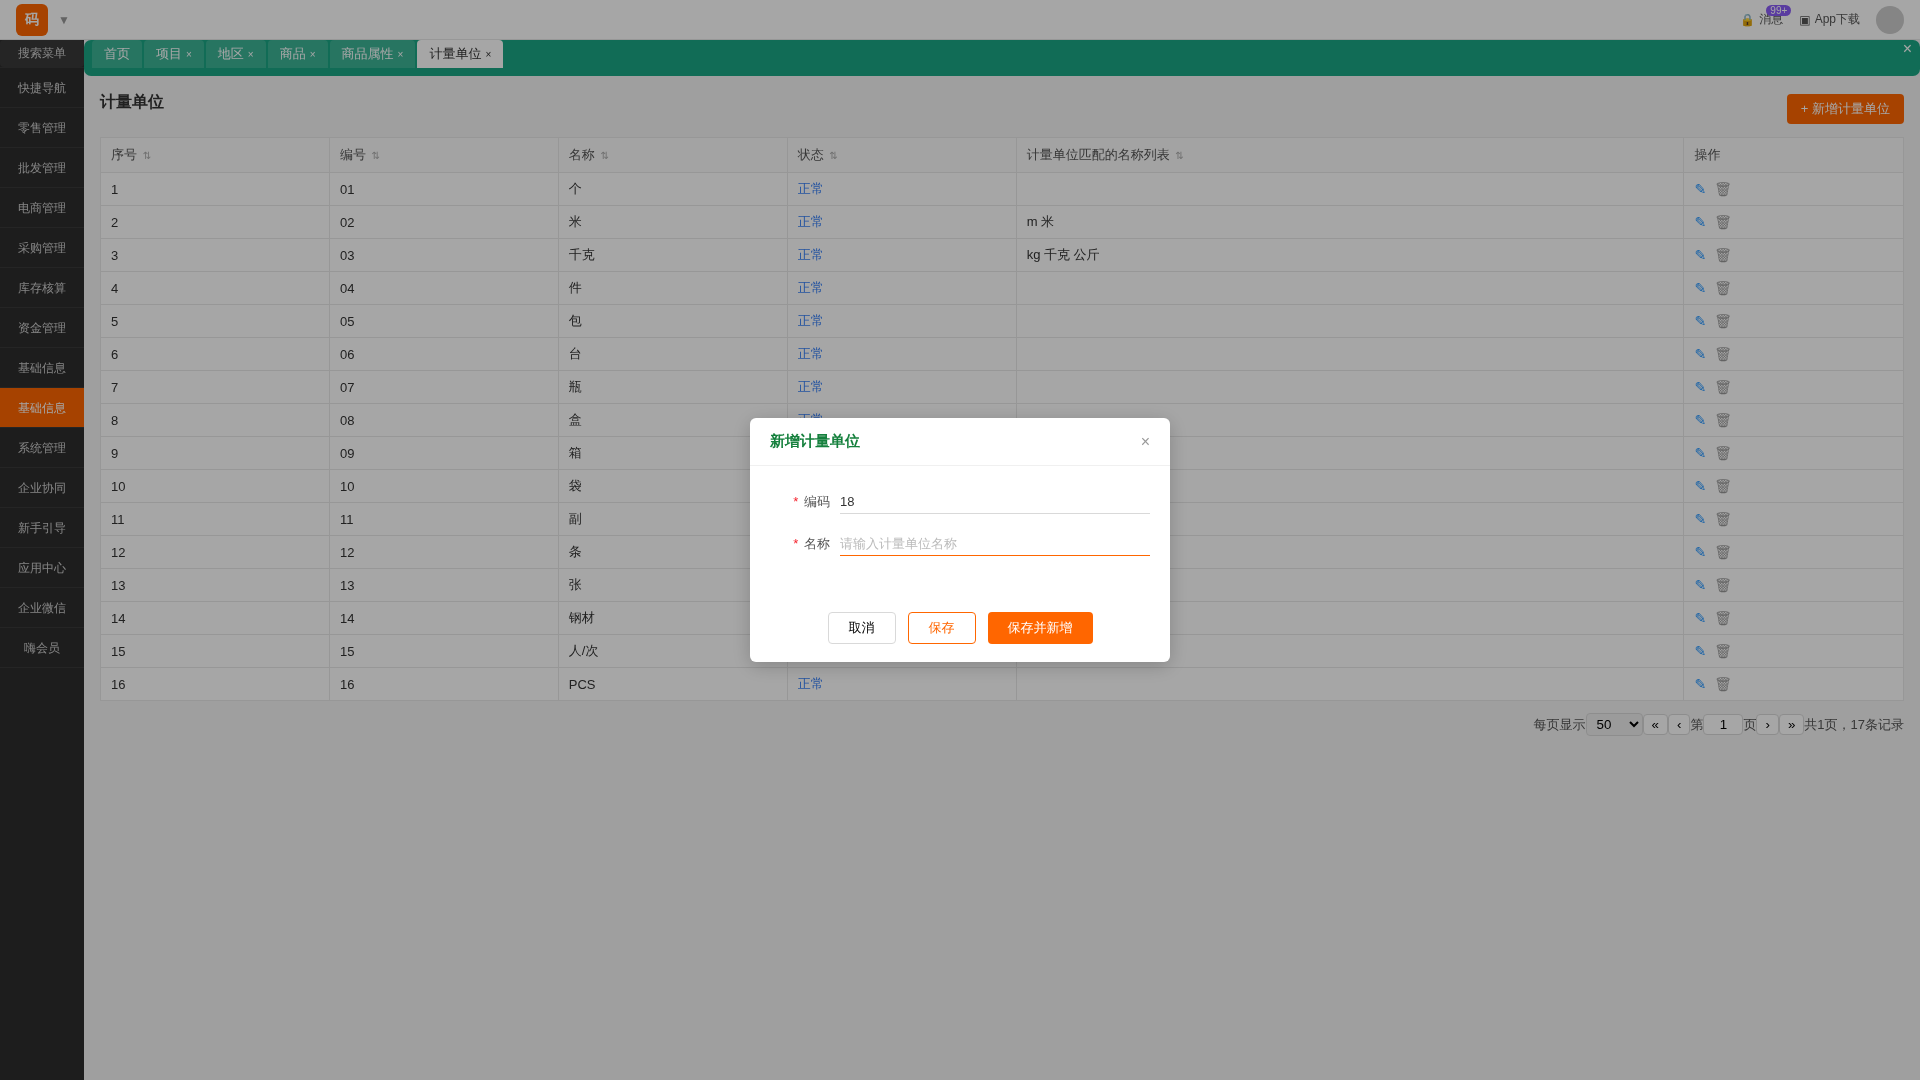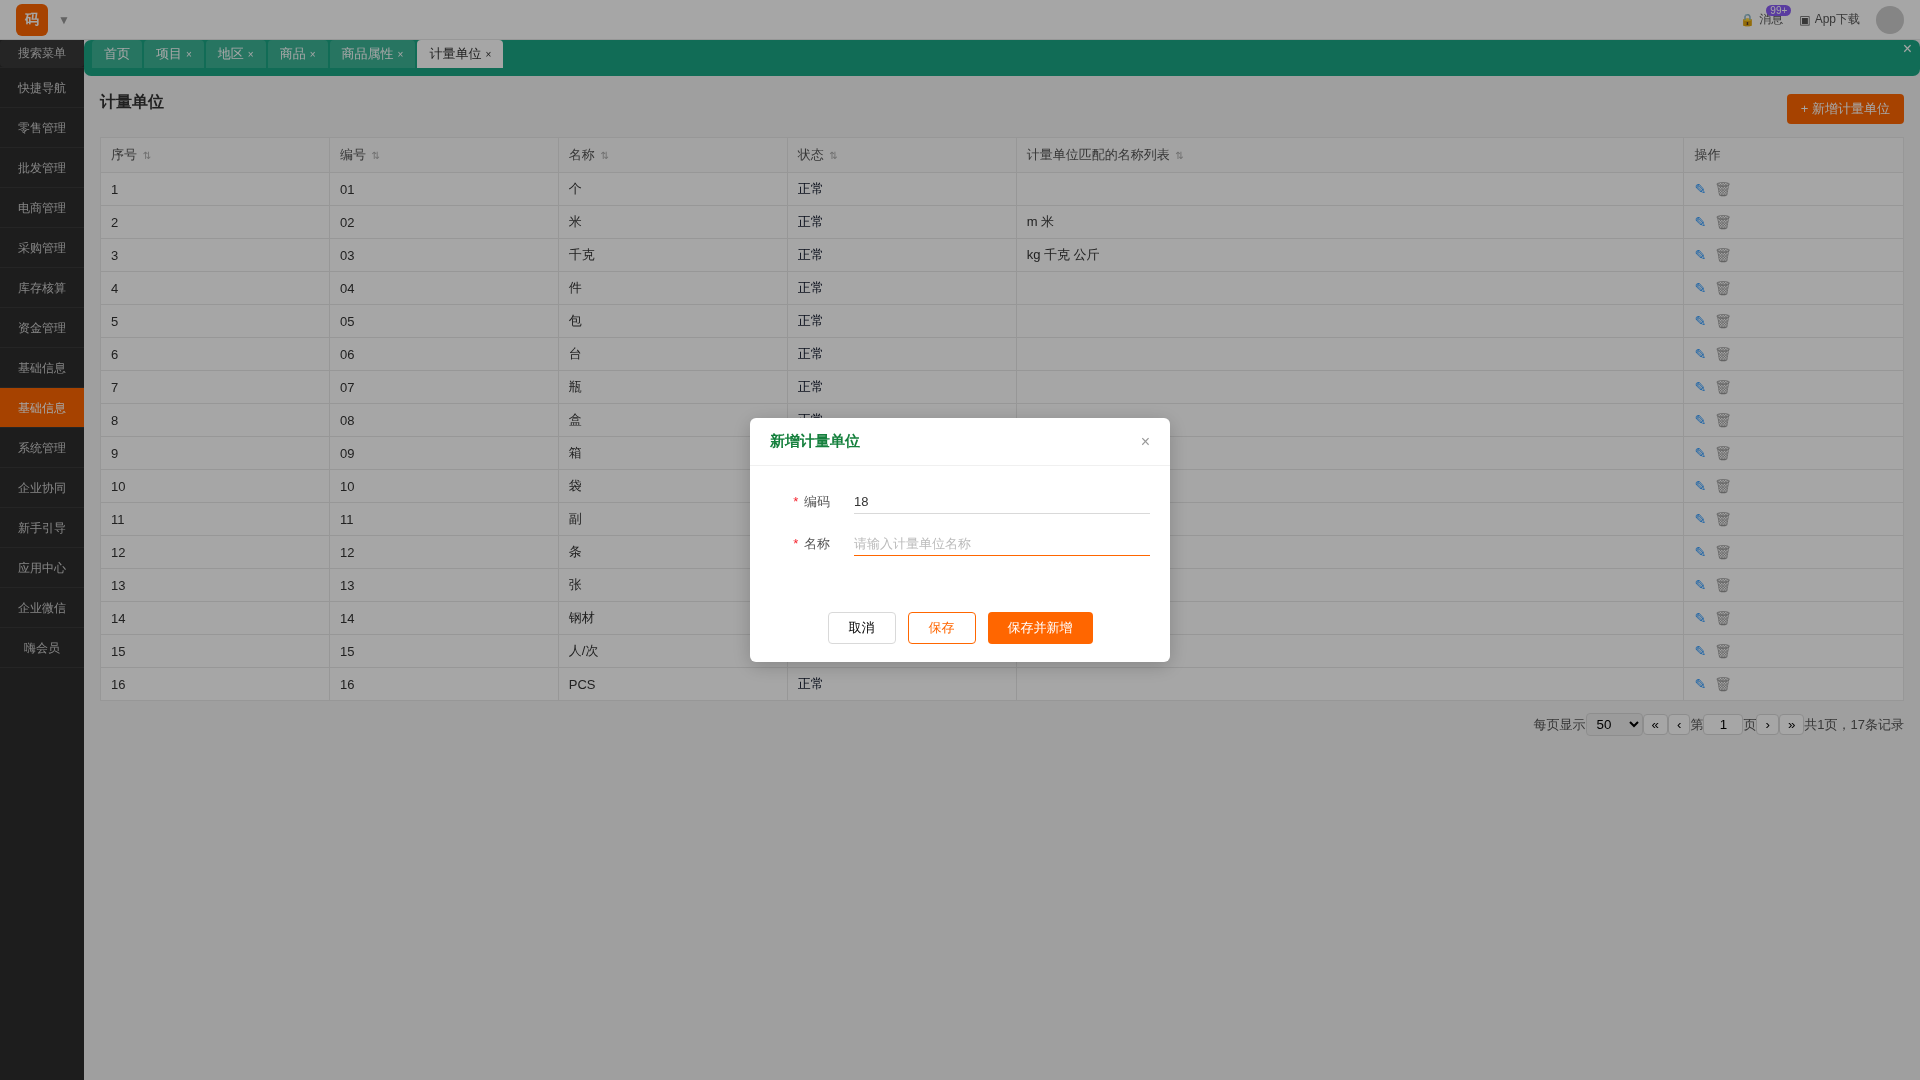--- a/index.html
+++ b/index.html
@@ -39,40 +39,40 @@
     
     .page-content { flex: 1; background: #f5f5f5; padding: 16px; overflow: auto; }
     .page-title { font-size: 16px; font-weight: bold; color: #333; margin-bottom: 12px; }
     .page-header { display: flex; align-items: center; justify-content: space-between; margin-bottom: 12px; }
     .add-btn { background: #f60; color: #fff; border: none; padding: 6px 14px; border-radius: 4px; cursor: pointer; font-size: 13px; }
 
     
     .data-table { width: 100%; border-collapse: collapse; background: #fff; }
     .data-table th { background: #fafafa; border: 1px solid #e8e8e8; padding: 8px 10px; text-align: left; font-weight: 500; font-size: 13px; color: #555; }
     .data-table td { border: 1px solid #e8e8e8; padding: 7px 10px; font-size: 13px; color: #333; }
-    .status-normal { color: #0f172a; }
+    .status-normal { color: #3b82f6; }
     .action-btns { display: flex; gap: 8px; }
     .action-edit { color: #1890ff; cursor: pointer; font-size: 14px; }
     .action-delete { color: #999; cursor: pointer; font-size: 14px; }
 
     
     .pagination { display: flex; align-items: center; justify-content: flex-end; padding: 12px 0; font-size: 13px; color: #555; }
     .pagination-btn { border: 1px solid #d9d9d9; background: #fff; padding: 2px 8px; border-radius: 4px; cursor: pointer; }
     .pagination-input { width: 40px; border: 1px solid #d9d9d9; padding: 2px 6px; border-radius: 4px; text-align: center; }
     .pagination-select { border: 1px solid #d9d9d9; padding: 2px 6px; border-radius: 4px; }
 
     
     .modal-overlay { position: fixed; top: 0; left: 0; width: 1920px; height: 1080px; background: rgba(0,0,0,0.35); display: flex; align-items: center; justify-content: center; z-index: 1000; }
     .modal { background: #fff; border-radius: 6px; width: 420px; box-shadow: 0 4px 20px rgba(0,0,0,0.2); }
     .modal-header { display: flex; align-items: center; justify-content: space-between; padding: 14px 20px; border-bottom: 1px solid #f0f0f0; }
     .modal-title { font-size: 15px; font-weight: bold; color: #15803d; }
     .modal-close { cursor: pointer; color: #999; font-size: 16px; }
     .modal-body { padding: 24px 20px; }
     .form-row { display: flex; align-items: center; margin-bottom: 18px; }
-    .form-label { width: 60px; text-align: right; font-size: 13px; color: #555; margin-right: 24px; }
+    .form-label { width: 60px; text-align: right; font-size: 13px; color: #555; margin-right: 10px; }
     .form-label .required { color: #f5222d; margin-right: 2px; }
     .form-input { flex: 1; border: none; border-bottom: 1px solid #d9d9d9; padding: 4px 0; font-size: 13px; outline: none; color: #333; }
     .form-input.active-border { border-bottom: 1px solid #f60; }
     .form-input::placeholder { color: #bbb; }
     .modal-footer { display: flex; justify-content: center; gap: 12px; padding: 14px 20px 18px; }
     .btn-cancel { border: 1px solid #d9d9d9; background: #fff; color: #000000; padding: 6px 20px; border-radius: 4px; cursor: pointer; font-size: 13px; }
     .btn-save { background: #fff; border: 1px solid #f60; color: #f60; padding: 6px 20px; border-radius: 4px; cursor: pointer; font-size: 13px; }
     .btn-save-new { background: #f60; border: none; color: #fff; padding: 6px 20px; border-radius: 4px; cursor: pointer; font-size: 13px; }
 
     .sort-icon { font-size: 10px; color: #aaa; margin-left: 2px; }

